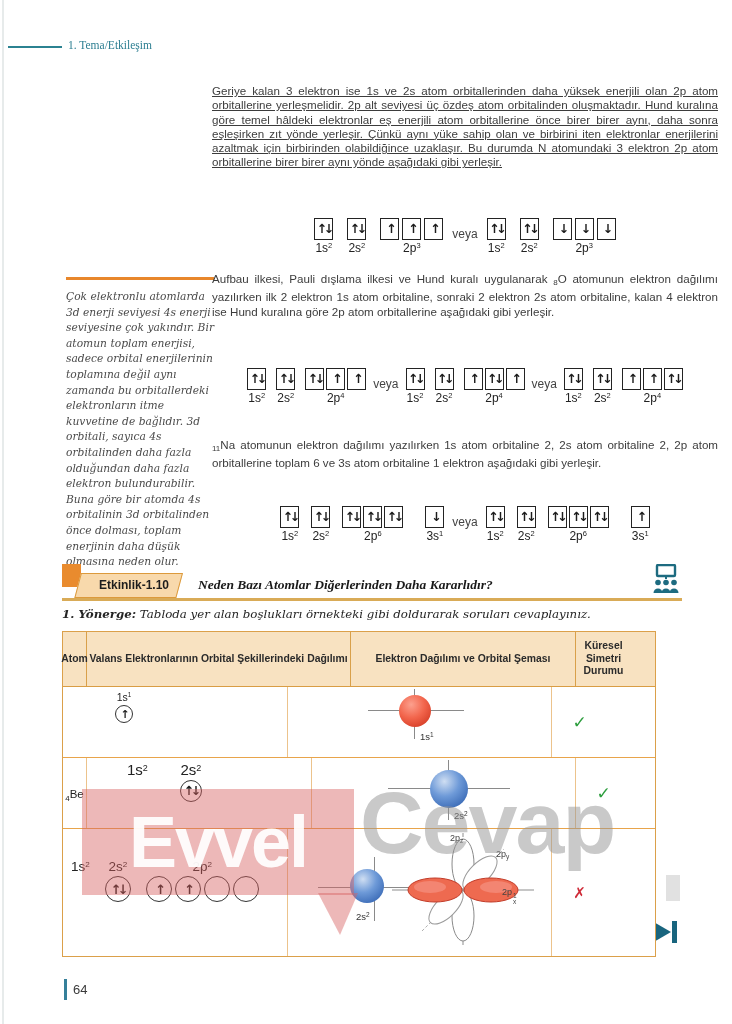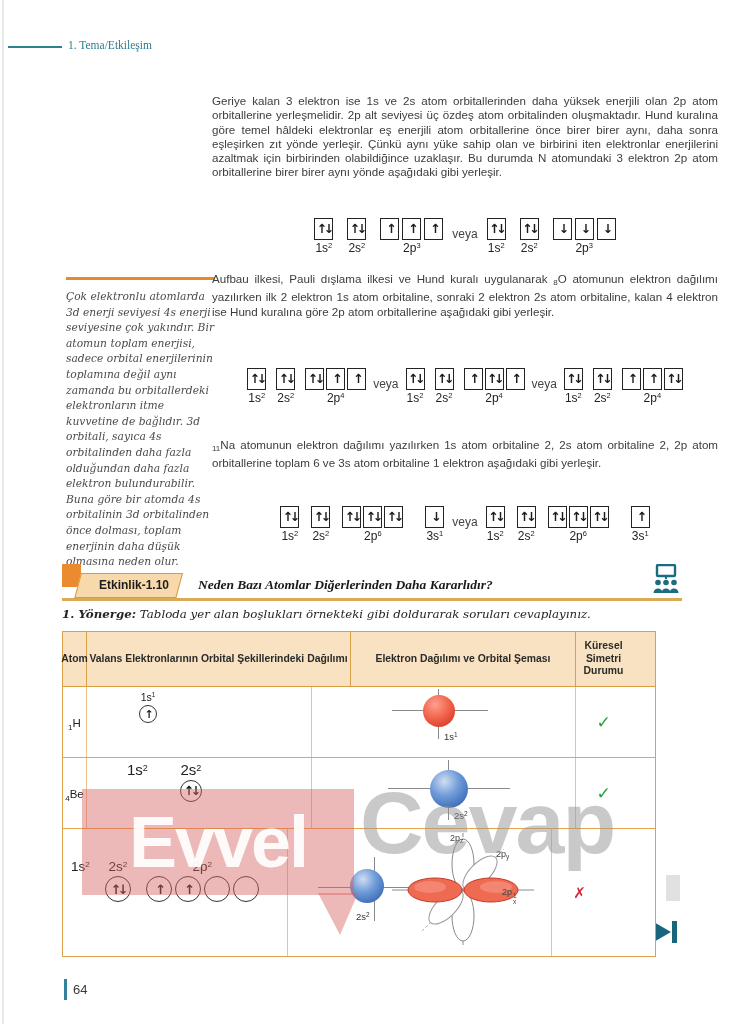--- a/index.html
+++ b/index.html
@@ -10,21 +10,21 @@
   .scan-line { position:absolute; left:2px; top:0; width:1.5px; height:1024px; background:#e7ebeb; }
 
   
   .hdr-line { position:absolute; left:8px; top:46px; width:54px; height:2px; background:#2b8291; }
   .hdr-text { position:absolute; left:68px; top:39px; font-family:"Liberation Serif", serif;
               font-size:11.5px; color:#2c7e91; }
 
   
   .para { position:absolute; left:212px; width:506px; font-size:11.6px; line-height:14.3px;
           text-align:justify; color:#3c3c3c; }
-  .p1 { top:94px; } .p2 { top:272px; } .p3 { top:438px; }
+  .p1 { top:84px;text-decoration:underline; } .p2 { top:272px; } .p3 { top:438px; }
   .para sub { font-size:8px; vertical-align:-2px; }
 
   
   .diag { position:absolute; left:212px; width:506px; display:flex; justify-content:center; align-items:flex-start; }
   .diag1 { top:218px; } .diag2 { top:368px; } .diag3 { top:506px; }
   .grp { display:flex; flex-direction:column; align-items:center; }
   .diag1 .grp { margin:0 7px; } .diag2 .grp { margin:0 5px; } .diag3 .grp { margin:0 6px; }
   .grp.gapb { margin-left:16px; }
   .boxes { display:flex; gap:3px; }
   .diag2 .boxes, .diag3 .boxes { gap:2px; }
@@ -436,23 +436,20 @@
 
 <div class="tbl">
   <div class="trow thead">
     <div class="tc c1 th">Atom</div>
     <div class="tc c3 th">Valans Elektronlarının Orbital Şekillerindeki Dağılımı</div>
     <div class="tc c2 th">Elektron Dağılımı ve Orbital Şeması</div>
     <div class="tc c4 th">Küresel Simetri Durumu</div>
   </div>
 
   <div class="trow tr0">
-    <div class="tc c1 atomcell">
-      <span class="atomwrap"><span class="asub">1</span><span class="asym">H</span></span>
-    </div>
     <div class="tc c2 scheme scheme-h">
         <div class="sgrp">
           <div class="slabel">1s<sup>1</sup></div>
           <div class="circs">
             <div class="circ">
               <span class="au">↑</span>
             </div>
           </div>
         </div>
       </div>

